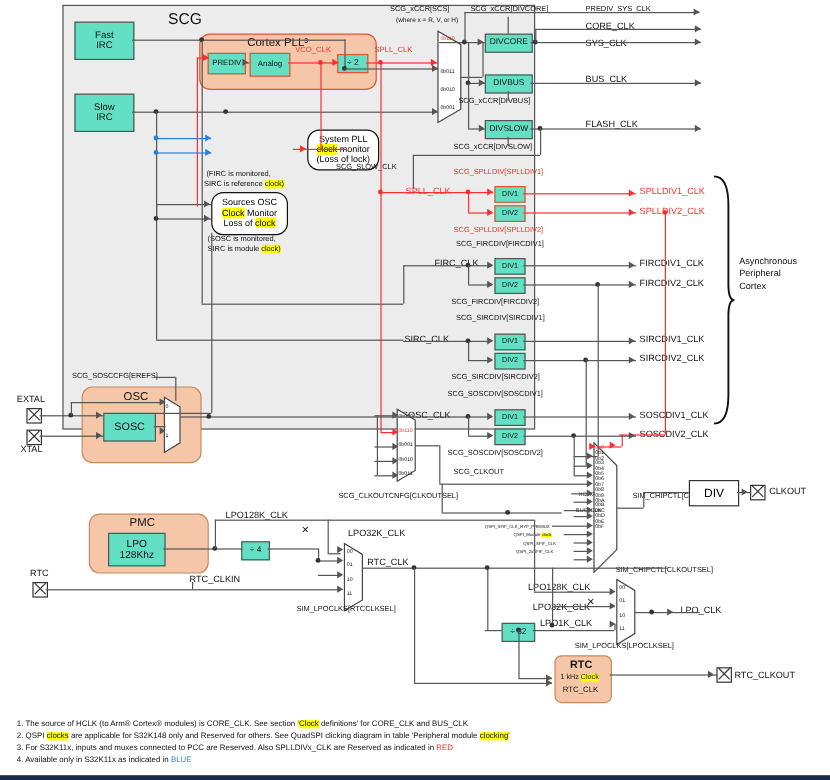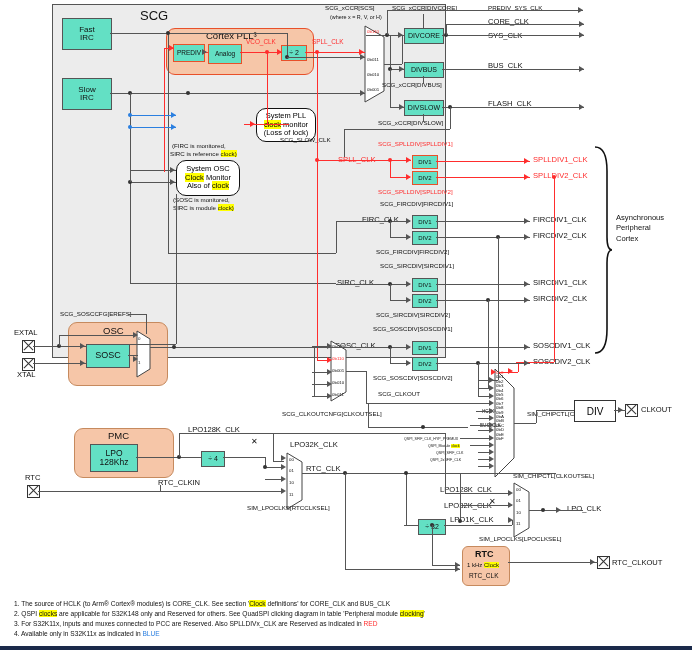--- a/index.html
+++ b/index.html
@@ -78,23 +78,23 @@
     <span>SIRC is reference </span><span class="hl">clock)</span>
   </div>
 
   <div class="abs wblk" style="left:256px;top:108px;width:58px;height:32px;">
     <span>System PLL</span>
     <span><span class="hl">clock</span><span> monitor</span></span>
     <span>(Loss of lock)</span>
   </div>
 
   <div class="abs wblk" style="left:176px;top:160px;width:62px;height:34px;">
-    <span>System OSC</span>
+    <span>Sources OSC</span>
     <span><span class="hl">Clock</span><span> Monitor</span></span>
-    <span><span>Also of </span><span class="hl">clock</span></span>
+    <span><span>Loss of </span><span class="hl">clock</span></span>
   </div>
   <div class="abs lbl sm" style="left:173px;top:196px;">(SOSC is monitored,</div>
   <div class="abs lbl sm" style="left:173px;top:204px;">
     <span>SIRC is module </span><span class="hl">clock)</span>
   </div>
 
   <div class="abs osc-box" style="left:68px;top:322px;width:98px;height:62px;"></div>
   <div class="abs lbl mid" style="left:103px;top:325px;">OSC</div>
   <div class="abs tblk" style="left:86px;top:344px;width:42px;height:22px;font-size:9px;">SOSC</div>
   <div class="abs lbl sm" style="left:60px;top:310px;">SCG_SOSCCFG[EREFS]</div>

